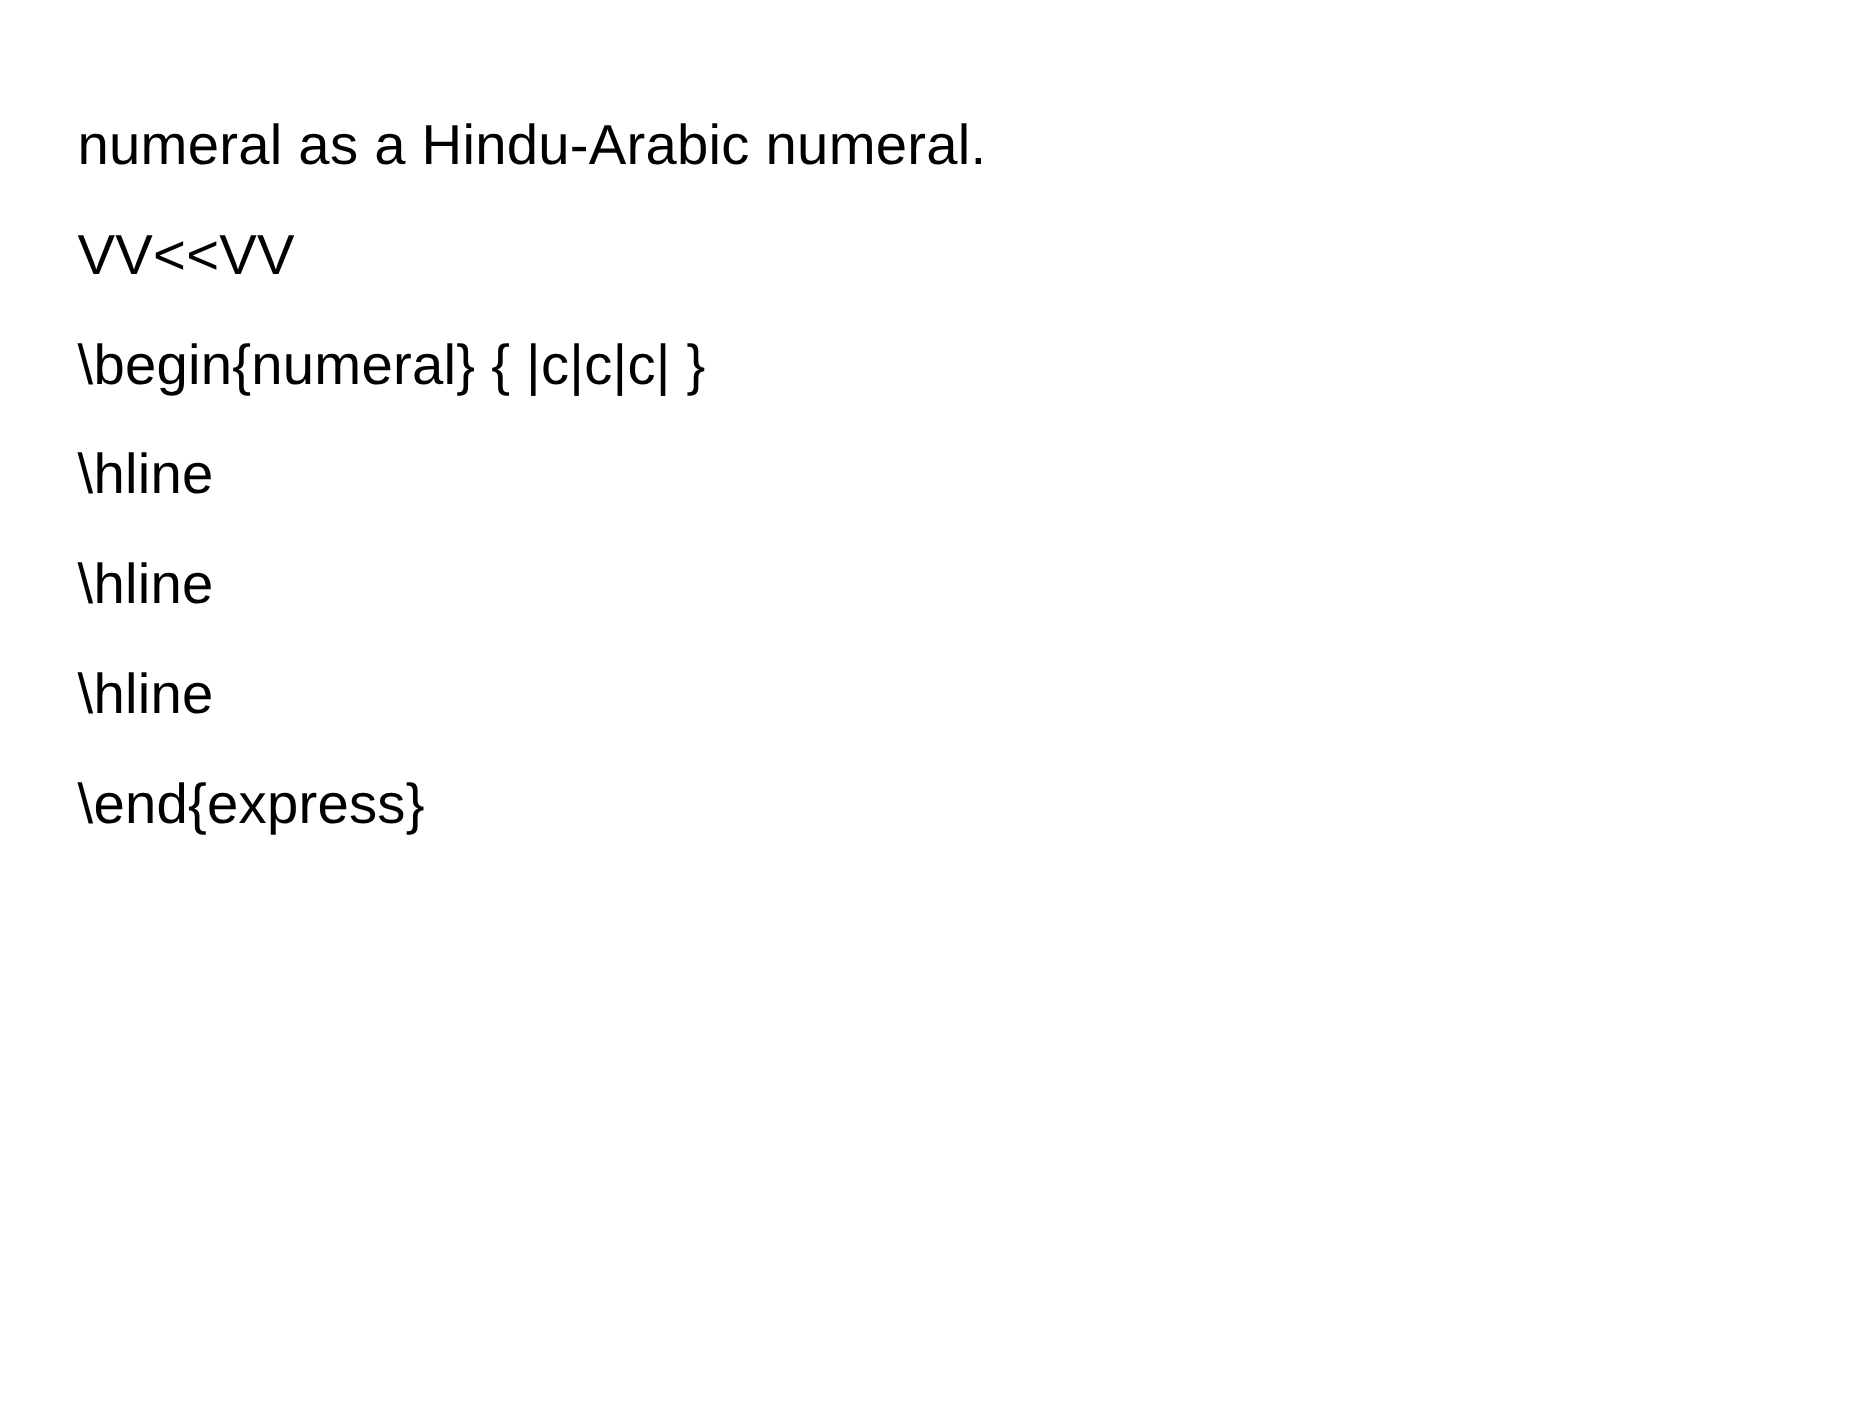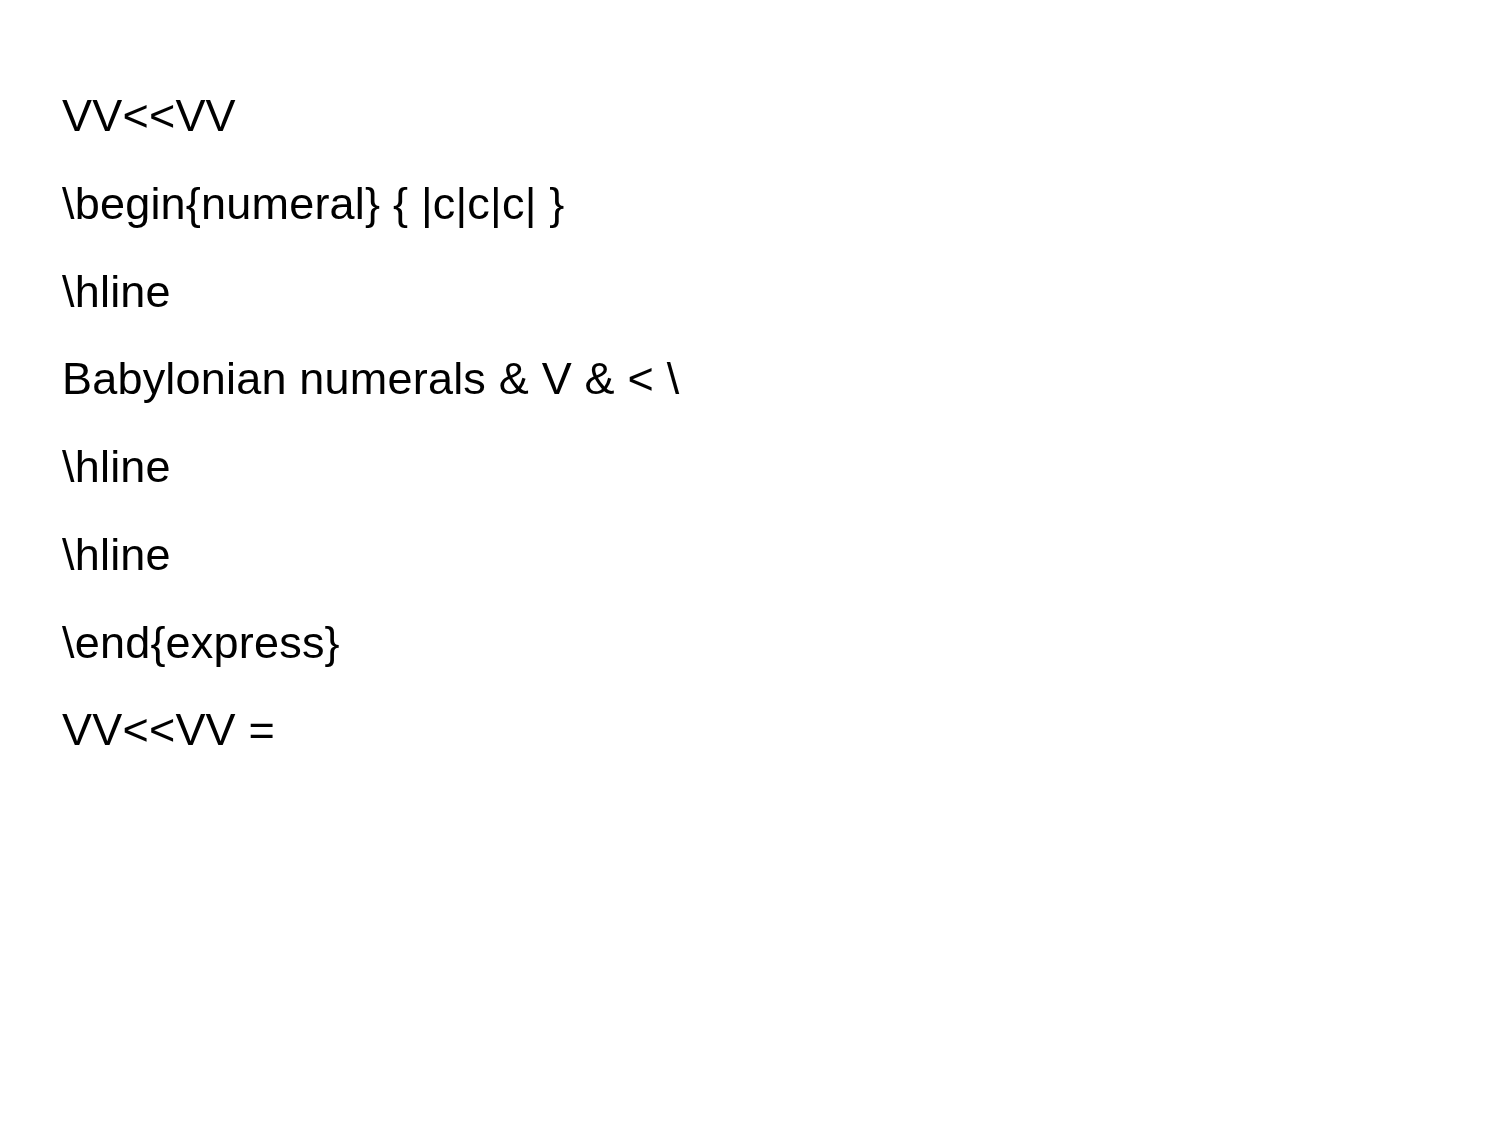--- a/index.html
+++ b/index.html
@@ -23,21 +23,20 @@
     letter-spacing: 0.2px;
   }
   .line {
     display: block;
   }
 </style>
 </head>
 <body>
 
 <div class="content">
+  <span class="line">numeral as a Hindu-Arabic numeral.</span>
   <span class="line">VV&lt;&lt;VV</span>
   <span class="line">\begin{numeral} { |c|c|c| }</span>
   <span class="line">\hline</span>
-  <span class="line">Babylonian numerals &amp; V &amp; &lt; \</span>
   <span class="line">\hline</span>
   <span class="line">\hline</span>
   <span class="line">\end{express}</span>
-  <span class="line">VV&lt;&lt;VV =</span>
 </div>
 
 </body></html>

